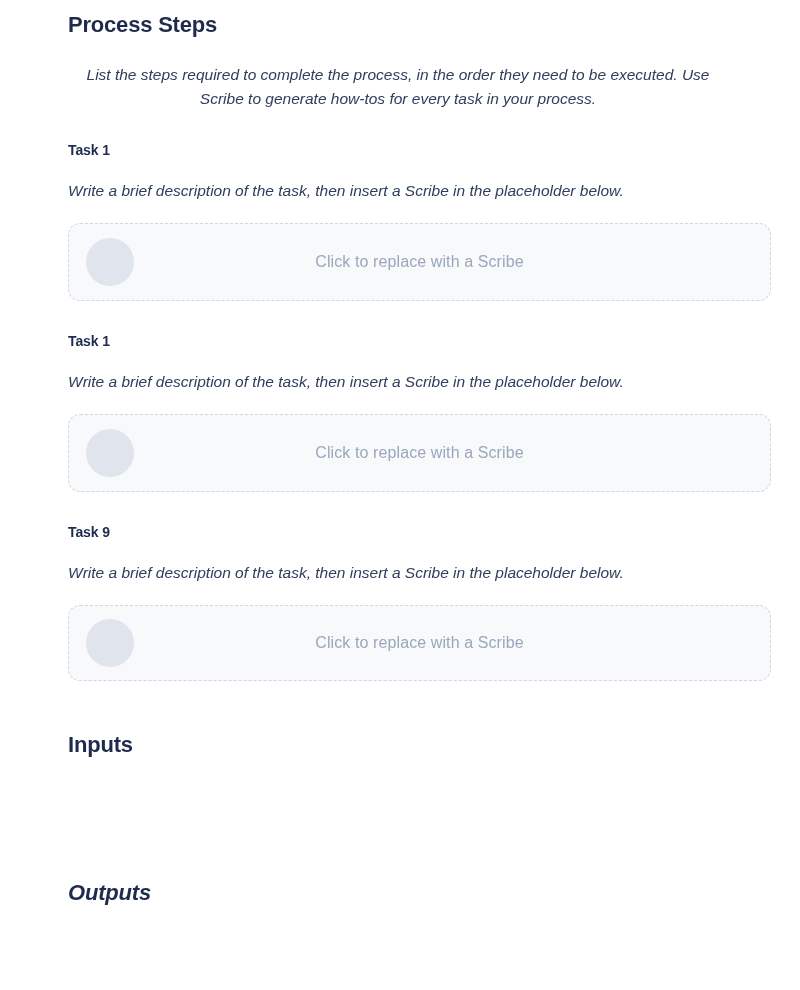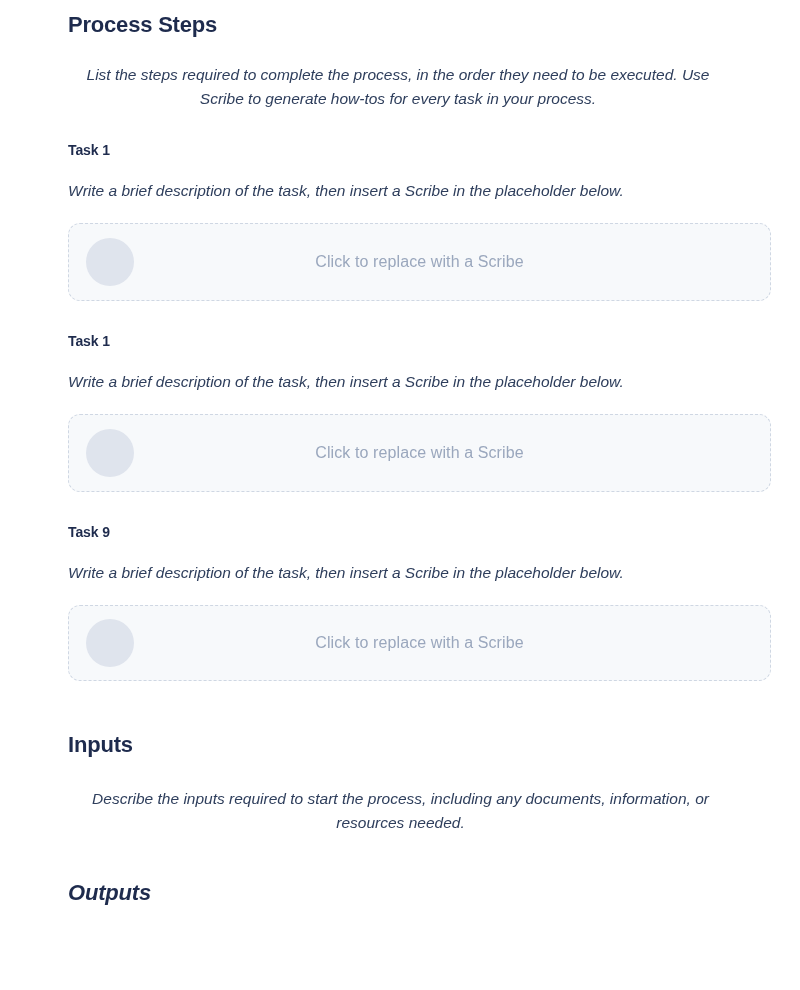--- a/index.html
+++ b/index.html
@@ -118,17 +118,16 @@
   </div>
 
   <h2 class="task-heading sp-task3-h">Task 9</h2>
   <p class="body-text sp-task3-d">Write a brief description of the task, then insert a Scribe in the placeholder below.</p>
   <div class="scribe-card sp-task3-c">
     <div class="avatar"></div>
     <span class="card-label">Click to replace with a Scribe</span>
   </div>
 
   <h1 class="section-heading sp-inputs-h">Inputs</h1>
-  <p class="body-text sp-inputs-d">Describe the inputs required to start the process, including any documents, information, or resources needed.</p>
 
   <h1 class="section-heading sp-outputs-h">Outputs</h1>
 
 </div>
 
 </body></html>

